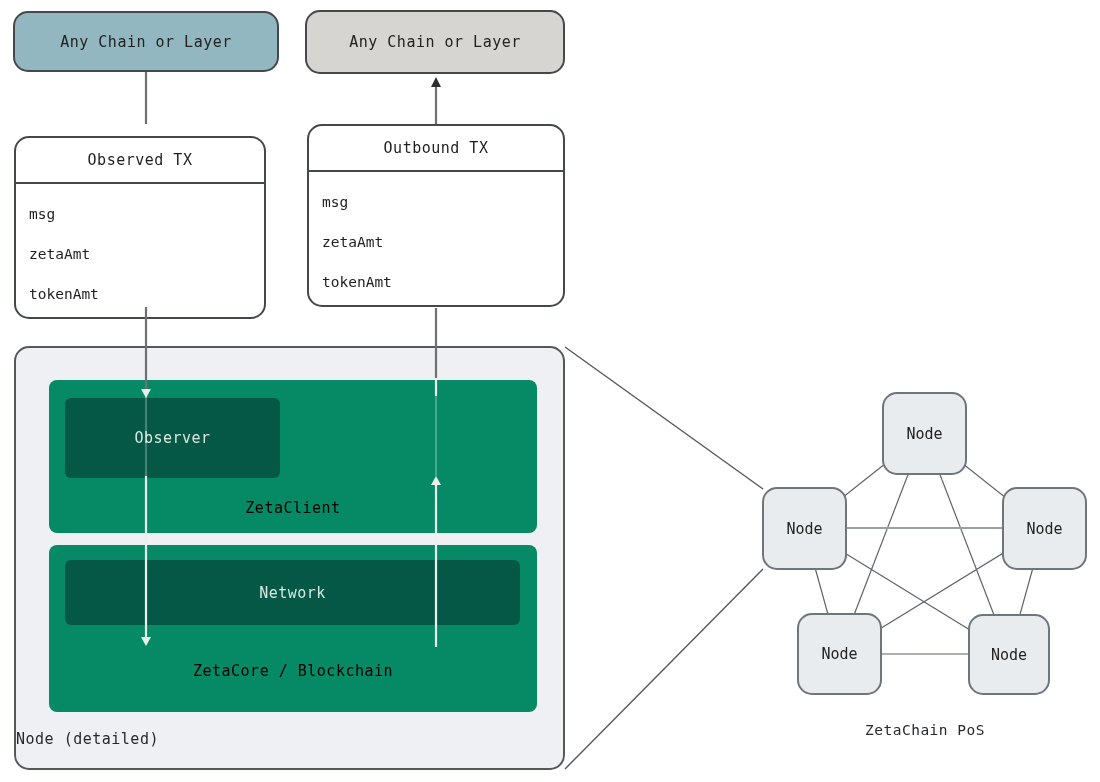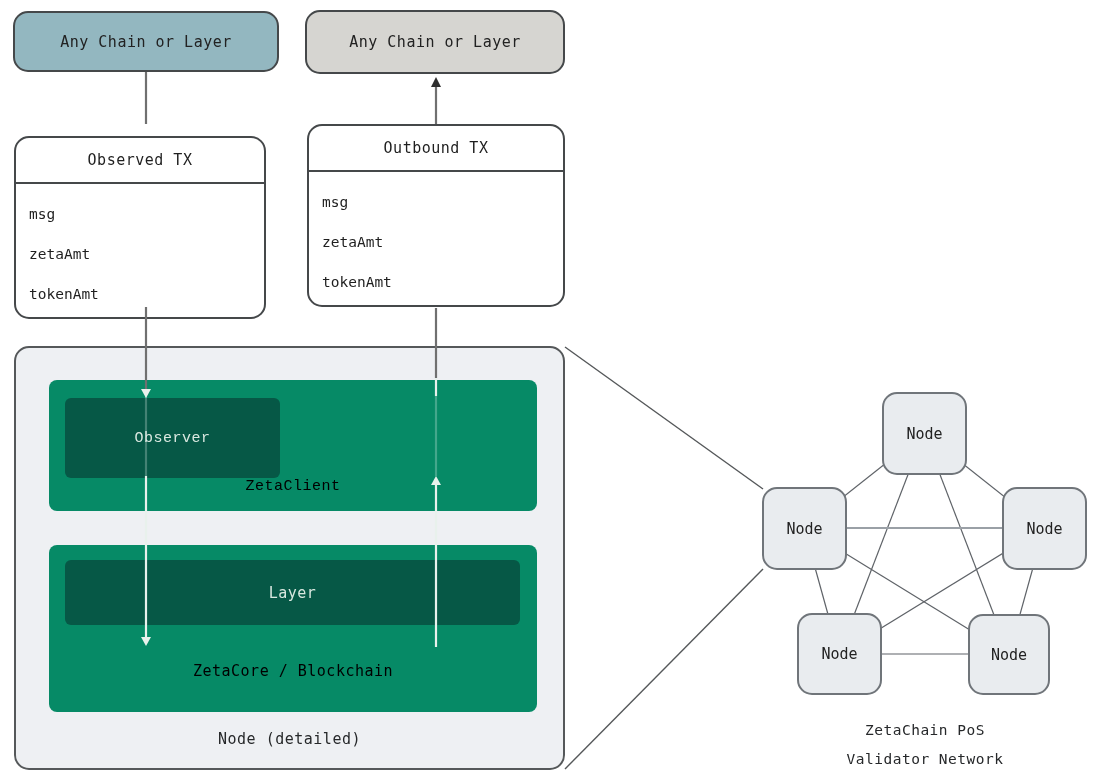--- a/index.html
+++ b/index.html
@@ -32,38 +32,38 @@
   }
   .tx-fields { padding:10px 0 0 13px; }
   .tx-field { height:40px; display:flex; align-items:center; font-size:14.5px; }
 
   
   #node-panel {
     left:14px; top:346px; width:551px; height:424px;
     background:#eef0f3; border:2px solid #55585a; z-index:1;
   }
   .green-box { position:absolute; box-sizing:border-box; background:#068a66; border-radius:8px; }
-  #zetaclient { left:33px; top:32px; width:488px; height:131px;font-family:Liberation Mono, monospace; }
+  #zetaclient { left:33px; top:32px; width:488px; height:153px; }
   #zetacore   { left:33px; top:197px; width:488px; height:167px; }
   .dark-box {
     position:absolute; box-sizing:border-box; background:#065846; border-radius:6px;
     display:flex; align-items:center; justify-content:center;
     color:#d9e8e0; font-size:15px; letter-spacing:0.5px;
   }
   #observer-box { left:16px; top:18px; width:215px; height:80px; }
   #tss-box      { left:252px; top:18px; width:219px; height:80px; }
   #zetavm-box   { left:16px; top:15px; width:455px; height:65px; }
   .green-label {
     position:absolute; left:0; width:100%; text-align:center;
     color:#000000; font-size:15px; letter-spacing:0.5px;
   }
   #zetaclient-label { bottom:16px; }
   #zetacore-label   { bottom:32px; }
   #node-panel-caption {
-    position:absolute; left:0; bottom:20px; width:100%; text-align:center;
+    position:absolute; left:0; bottom:20px; width:100%; 
     font-size:15px; color:#26282a; letter-spacing:0.5px;
   }
 
   
   .net-node {
     background:#e9ecef; border:2px solid #70757a; display:flex; align-items:center;
     justify-content:center; font-size:15px; color:#222; z-index:1;
   }
   #net-node-top          { left:882px; top:392px; width:85px; height:83px; }
   #net-node-left         { left:762px; top:487px; width:85px; height:83px; }
@@ -126,21 +126,21 @@
 
   <div id="node-panel" class="abs">
     <div id="zetaclient" class="green-box">
       <div id="observer-box" class="dark-box">
         <span>Observer</span>
       </div>
       <div id="zetaclient-label" class="green-label">ZetaClient</div>
     </div>
     <div id="zetacore" class="green-box">
       <div id="zetavm-box" class="dark-box">
-        <span>Layer</span>
+        <span>Network</span>
       </div>
       <div id="zetacore-label" class="green-label">ZetaCore / Blockchain</div>
     </div>
     <div id="node-panel-caption">Node (detailed)</div>
   </div>
 
   <div id="net-node-top" class="abs net-node">
     <span>Node</span>
   </div>
   <div id="net-node-left" class="abs net-node">
@@ -150,21 +150,20 @@
     <span>Node</span>
   </div>
   <div id="net-node-bottom-left" class="abs net-node">
     <span>Node</span>
   </div>
   <div id="net-node-bottom-right" class="abs net-node">
     <span>Node</span>
   </div>
   <div id="network-caption" class="abs">
     <div>ZetaChain PoS</div>
-    <div>Validator Network</div>
   </div>
 
   <svg id="overlay" class="layer">
 
     <line x1="146" y1="72" x2="146" y2="124" stroke="#707070" stroke-width="2.2"></line>
 
     <line x1="146" y1="307" x2="146" y2="389" stroke="#707070" stroke-width="2.2"></line>
     <polygon points="141,389 151,389 146,398" fill="#e8f1ec"></polygon>
 
     <line x1="146" y1="396" x2="146" y2="476" stroke="#ffffff" stroke-opacity="0.25" stroke-width="2.2"></line>

